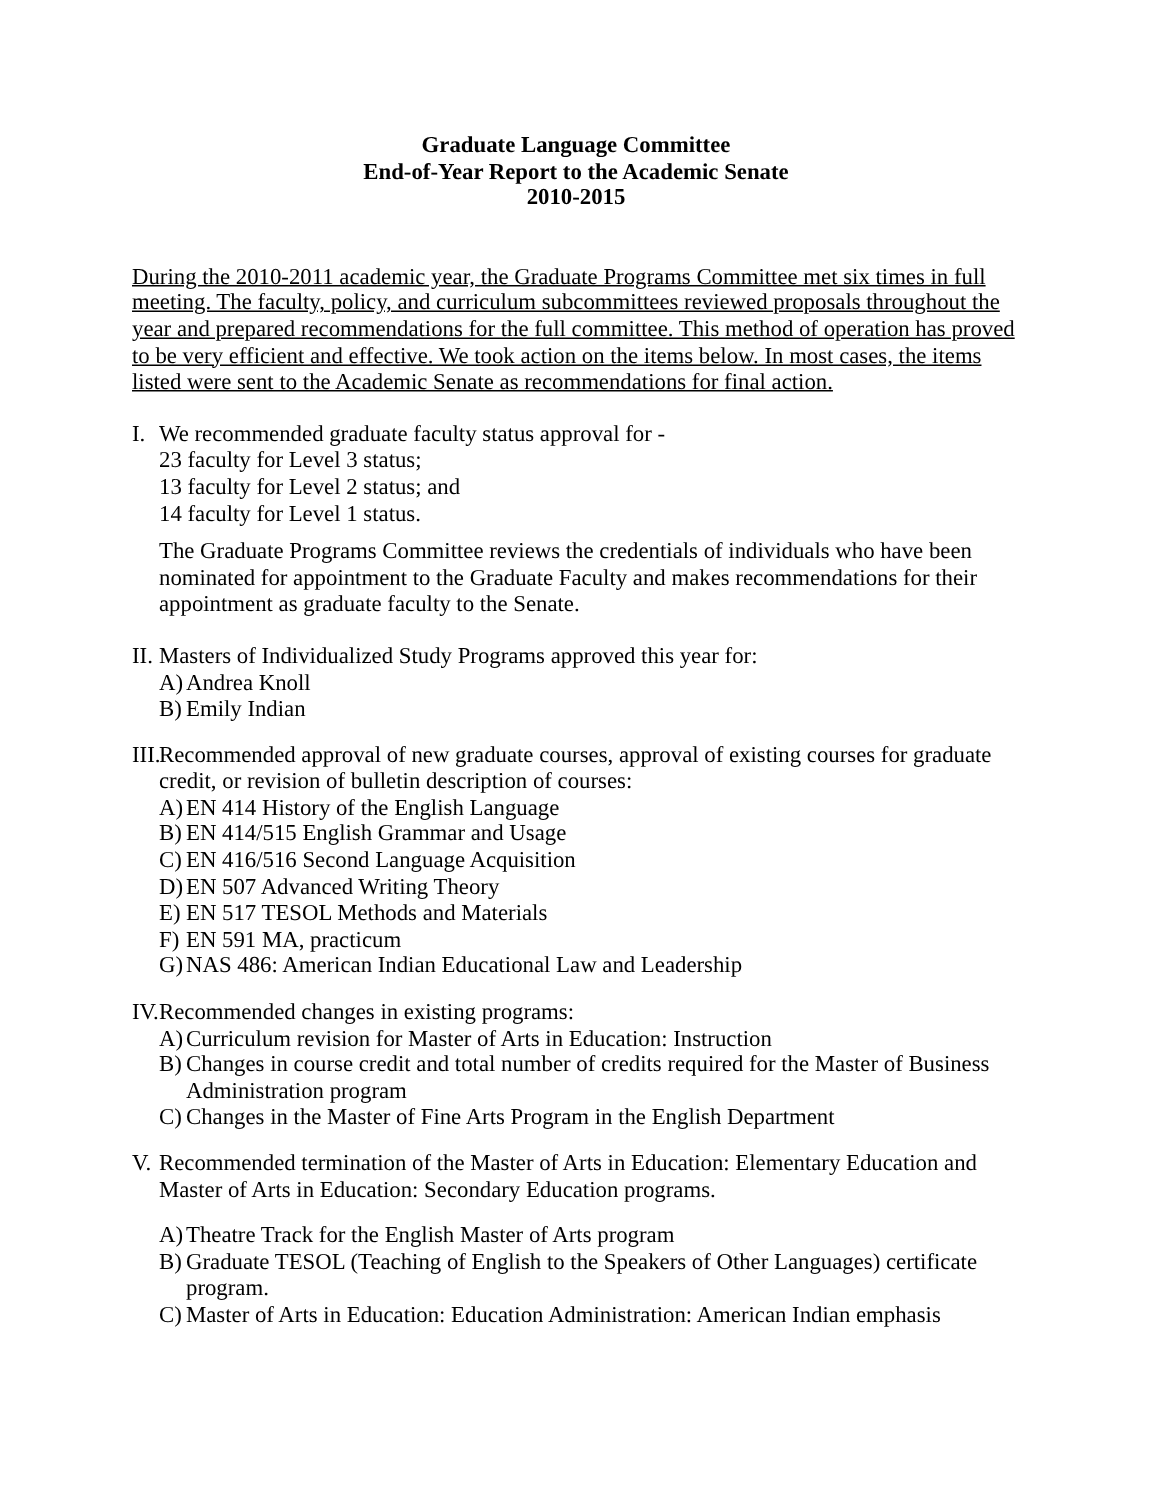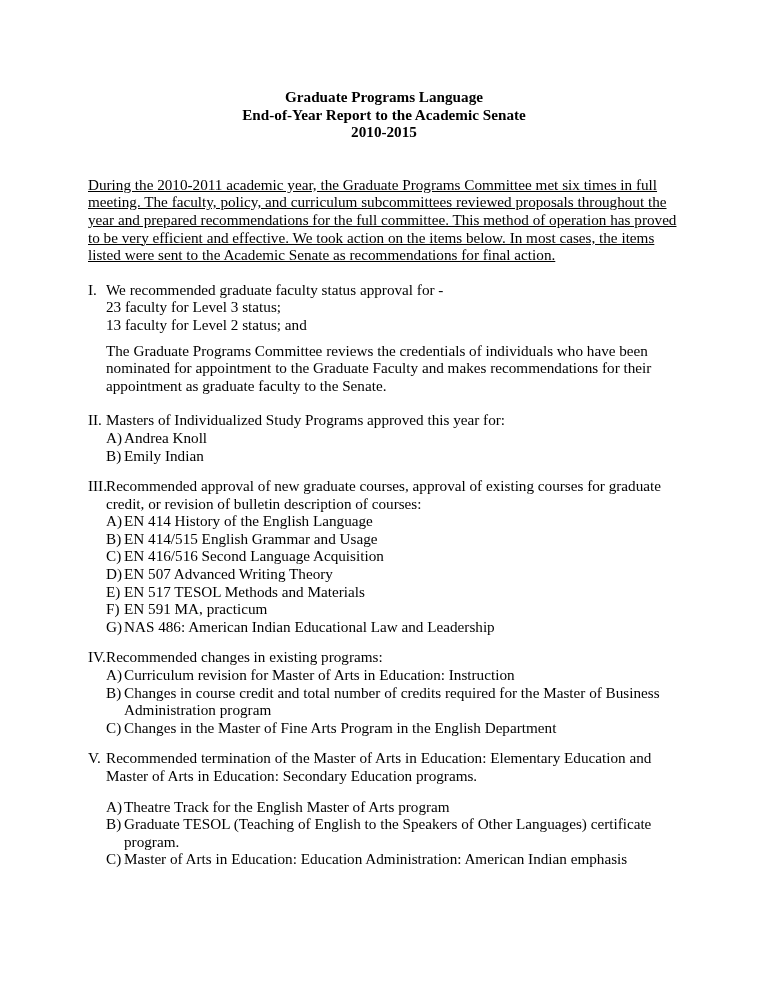--- a/index.html
+++ b/index.html
@@ -103,36 +103,37 @@
   .gap-lg { height: 17px; }
   .gap-xl { height: 35px; }
 </style>
 </head>
 <body>
 
 <div class="page">
   <div class="content">
 
     <div class="title-block">
-      <span class="title-line">Graduate Programs Language</span>
+      <span class="title-line">Graduate Language Committee</span>
       <span class="title-line">End-of-Year Report to the Academic Senate</span>
       <span class="title-line">2010-2015</span>
     </div>
 
     <div class="gap-xl"></div>
 
     <p class="intro">During the 2010-2011 academic year, the Graduate Programs Committee met six times in full meeting. The faculty, policy, and curriculum subcommittees reviewed proposals throughout the year and prepared recommendations for the full committee. This method of operation has proved to be very efficient and effective. We took action on the items below. In most cases, the items listed were sent to the Academic Senate as recommendations for final action.</p>
 
     <div class="gap-lg"></div>
 
     <div class="section">
       <span class="numeral">I.</span>
       <span class="sec-text">We recommended graduate faculty status approval for -</span>
       <span class="plainline">23 faculty for Level 3 status;</span>
       <span class="plainline">13 faculty for Level 2 status; and</span>
+      <span class="plainline">14 faculty for Level 1 status.</span>
       <div class="gap-sm"></div>
       <span class="sec-text">The Graduate Programs Committee reviews the credentials of individuals who have been nominated for appointment to the Graduate Faculty and makes recommendations for their appointment as graduate faculty to the Senate.</span>
     </div>
 
     <div class="gap-lg"></div>
 
     <div class="section">
       <span class="numeral">II.</span>
       <span class="sec-text">Masters of Individualized Study Programs approved this year for:</span>
     </div>

